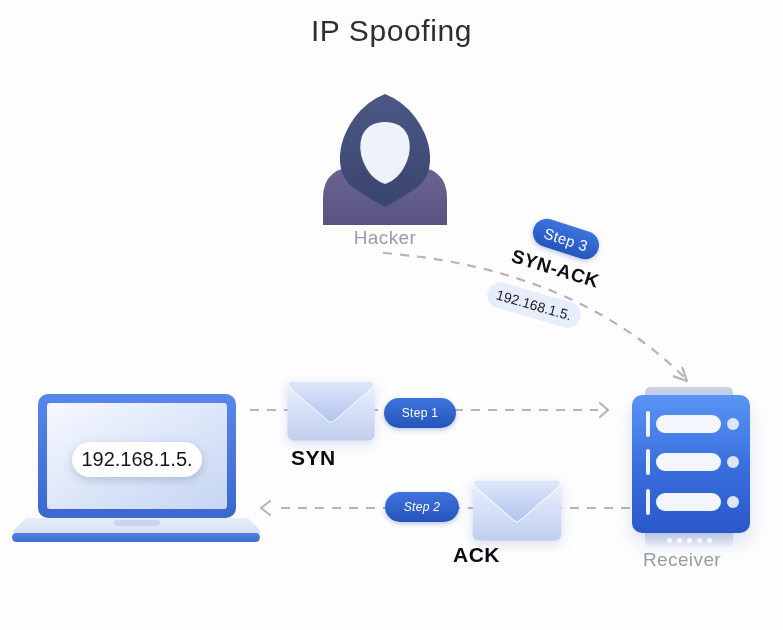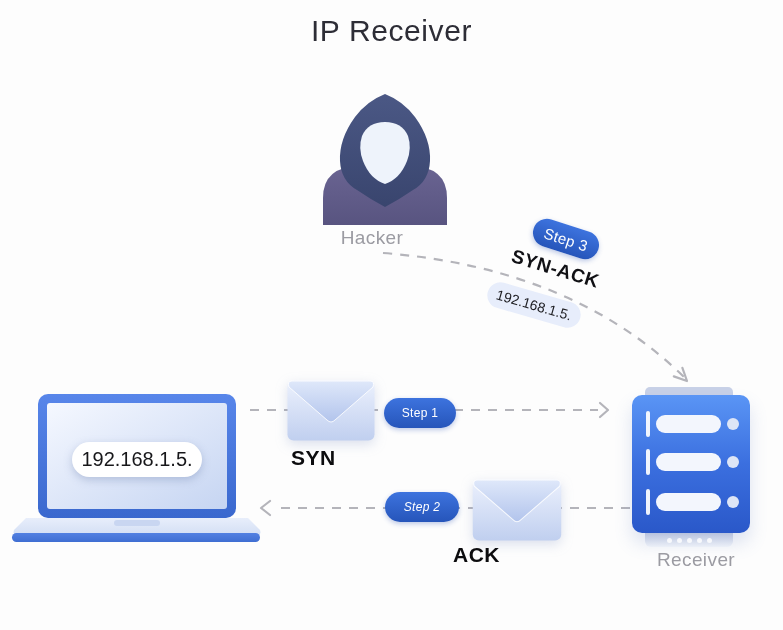--- a/index.html
+++ b/index.html
@@ -14,23 +14,23 @@
   }
   
   .arrows { position:absolute; left:0; top:0; width:783px; height:630px; z-index:1; }
 
   
   .hacker { position:absolute; left:315px; top:92px; width:140px; height:133px; z-index:2; }
   .node-label {
     position:absolute; z-index:2; color:#9b9ba2; font-size:19px; text-align:center;
     letter-spacing:0.4px;
   }
-  .hacker-label { left:320px; top:227px; width:104px; }
+  .hacker-label { left:333px; top:227px; width:104px; }
   .sender-label { left:76px;  top:549px; width:120px; }
-  .receiver-label { left:636px; top:549px; width:120px; }
+  .receiver-label { left:622px; top:549px; width:120px; }
 
   
   .step-pill {
     position:absolute; z-index:3; height:30px; border-radius:15px;
     background:linear-gradient(180deg,#3d73de 0%, #2655ba 100%);
     color:#fff; font-size:12px; display:flex; align-items:center; justify-content:center;
     box-shadow:0 2px 5px rgba(40,80,180,0.3); letter-spacing:0.3px;
   }
   .step1 { left:384px; top:398px; width:72px; }
   .step2 { left:385px; top:492px; width:74px;font-style:italic; }
@@ -91,21 +91,21 @@
     border-radius:0 0 6px 6px;
     display:flex; align-items:center; justify-content:center; gap:5px;
   }
   .cap-bottom i { width:5px; height:5px; border-radius:50%; background:rgba(255,255,255,0.8); }
 </style>
 </head>
 <body>
 
 <div class="canvas">
 
-  <h1 class="title">IP Receiver</h1>
+  <h1 class="title">IP Spoofing</h1>
 
   <svg class="arrows" viewBox="0 0 783 630">
     <g stroke="#b4b4ba" stroke-width="2.2" fill="none">
       <path d="M250,410 H598" stroke-dasharray="9 8"></path>
       <polyline points="600,403 608,410 600,417" stroke-linecap="round" stroke-linejoin="round"></polyline>
       <path d="M630,508 H274" stroke-dasharray="9 8"></path>
       <polyline points="270,501 261,508 270,515" stroke-linecap="round" stroke-linejoin="round"></polyline>
       <path d="M383,253 Q575,268 687,380" stroke-dasharray="9 8"></path>
       <polyline points="673.8,376.4 687,381 682.4,367.8" stroke-linecap="round" stroke-linejoin="round"></polyline>
     </g>

